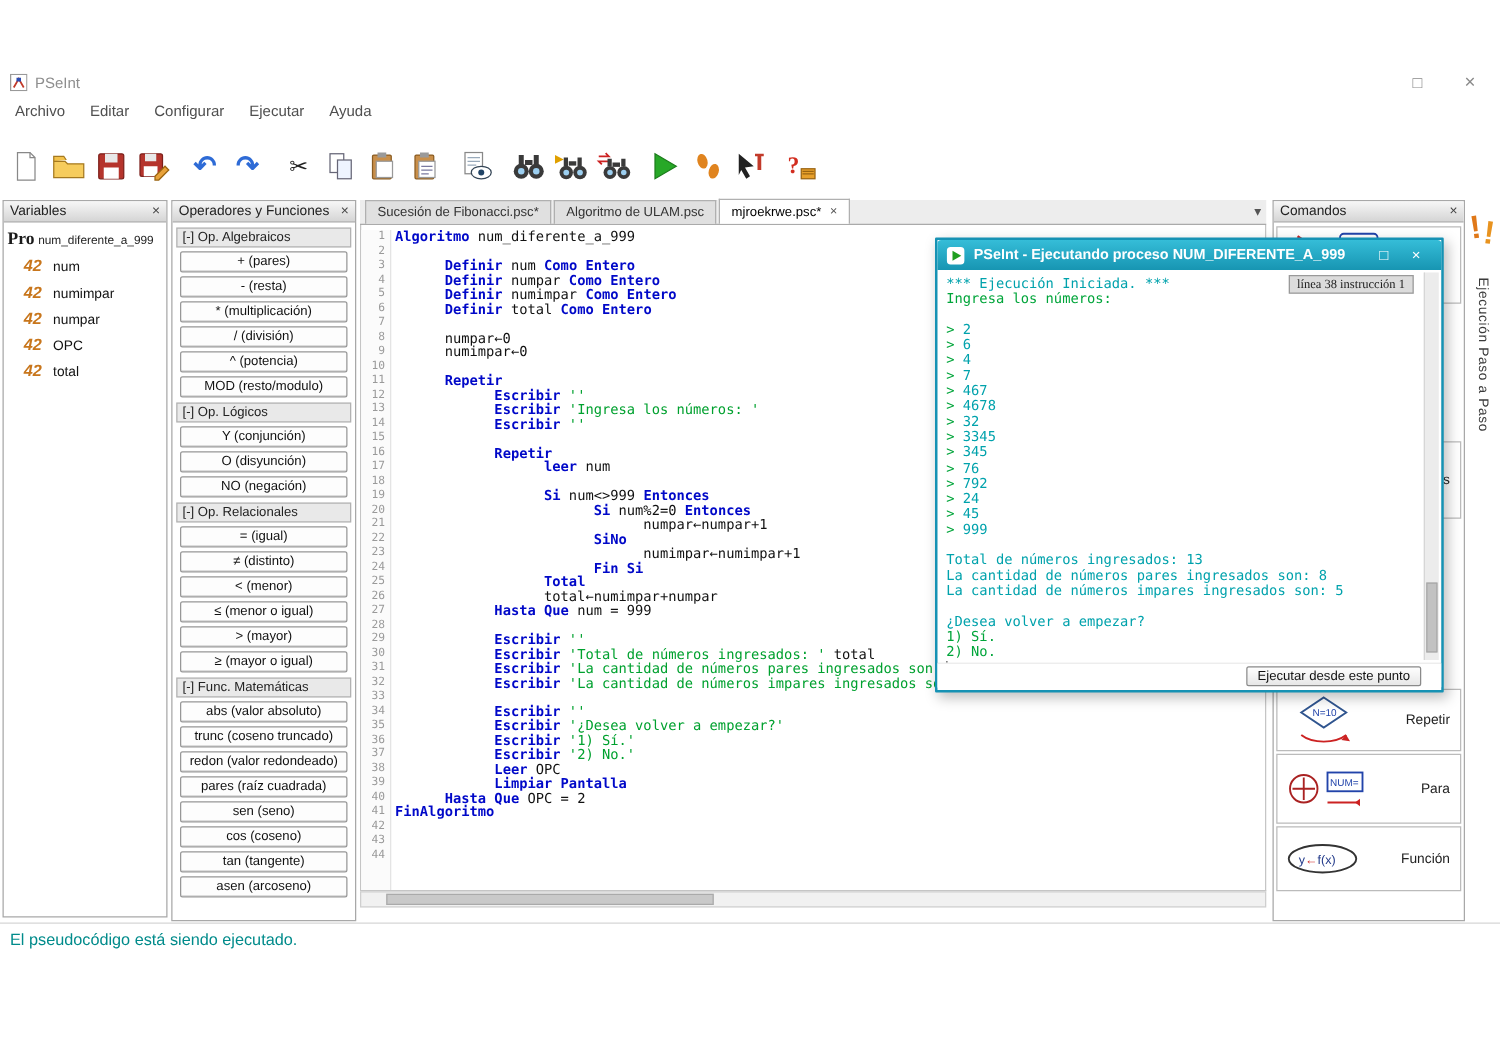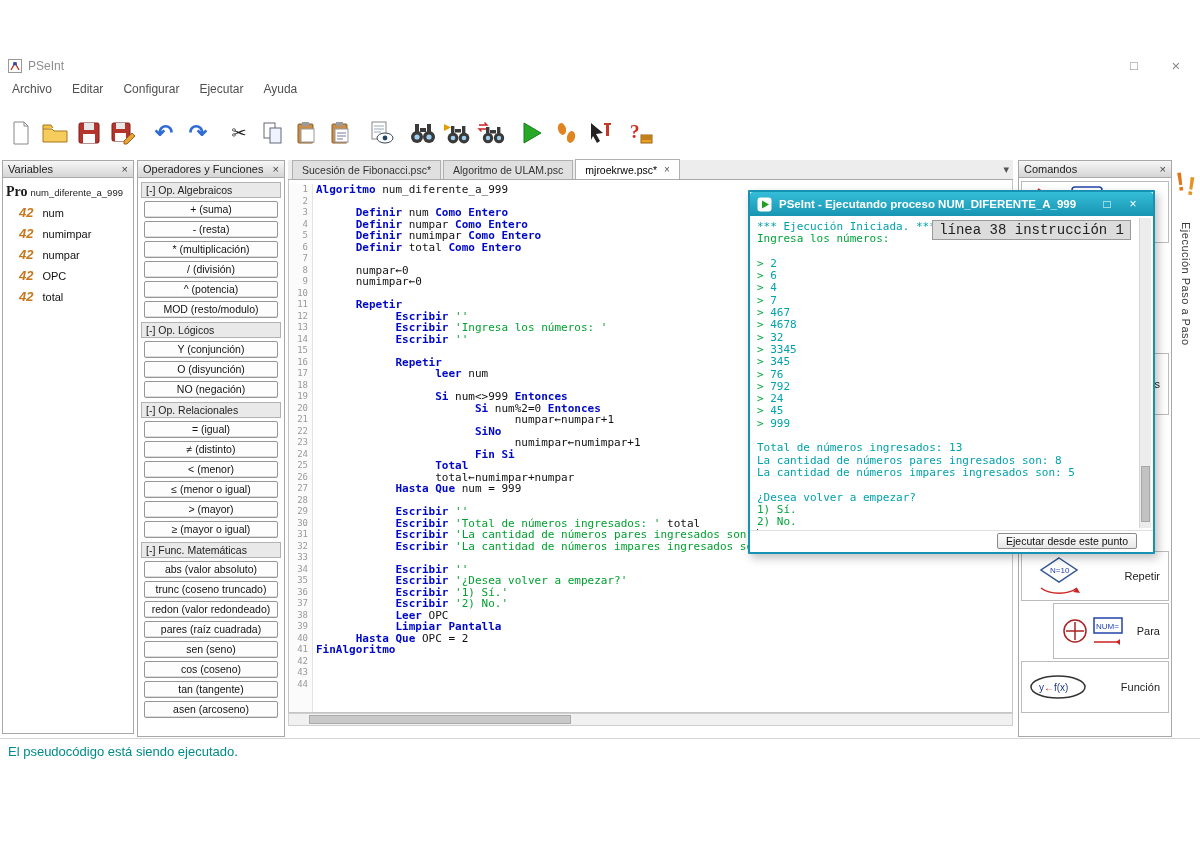--- a/index.html
+++ b/index.html
@@ -81,21 +81,21 @@
     display:flex;align-items:center;color:#fff;font-size:11.5px;font-weight:bold;padding:0 7px}
   .console-icon{display:inline-flex;margin-right:7px}
   .console-title{flex:1;white-space:nowrap;overflow:hidden}
   .cwin-btn{width:26px;text-align:center;font-size:12px;font-weight:normal;cursor:default}
   .console-body{position:absolute;left:0;top:24px;right:15px;bottom:22px;padding:5px 7px;overflow:hidden}
   .console-line{height:12.3px;font:11px/12.3px "DejaVu Sans Mono",monospace;white-space:pre}
   .c-t{color:#00a2ac}
   .c-g{color:#00a53a}
   .caret{display:inline-block;width:1px;height:11px;background:#222;vertical-align:middle}
   .console-badge{position:absolute;right:22px;top:28px;background:#dcdcdc;border:1px solid #9a9a9a;
-    font-size:14px;color:#222;padding:1px 6px;font-family:Liberation Mono, monospace}
+    font-size:10px;color:#222;padding:1px 6px;font-family:Liberation Serif, serif}
   .console-scrollbar{position:absolute;right:2px;top:26px;bottom:24px;width:12px;background:#ececec;border-left:1px solid #d6d6d6}
   .console-thumb{position:absolute;left:1px;top:248px;width:9px;height:56px;background:#c2c2c2;border:1px solid #a8a8a8}
   .console-bottombar{position:absolute;left:0;right:0;bottom:0;height:22px;background:#fff;border-top:1px solid #e0e0e0;border-radius:0 0 3px 3px}
   .resume-btn{position:absolute;right:16px;bottom:3px;font-family:"Liberation Sans",sans-serif;
     font-size:10.5px;color:#111;background:linear-gradient(#fefefe,#e7e7e7);
     border:1px solid #8a8a8a;border-radius:2px;padding:1px 8px}
 
   
   .strip-icon{position:absolute;left:1176px;top:162px}
   .strip-tab{position:absolute;left:1180px;top:222px;writing-mode:vertical-rl;
@@ -328,21 +328,21 @@
       </div>
   </div>
 
   <div class="panel operators-panel">
     <div class="panel-header">
       <span class="ph-title">Operadores y Funciones</span>
       <span class="panel-close">×</span>
     </div>
     <div class="panel-body">
         <div class="op-section">[-] Op. Algebraicos</div>
-        <div class="op-item">+ (suma)</div>
+        <div class="op-item">+ (pares)</div>
         <div class="op-item">- (resta)</div>
         <div class="op-item">* (multiplicación)</div>
         <div class="op-item">/ (división)</div>
         <div class="op-item">^ (potencia)</div>
         <div class="op-item">MOD (resto/modulo)</div>
         <div class="op-section">[-] Op. Lógicos</div>
         <div class="op-item">Y (conjunción)</div>
         <div class="op-item">O (disyunción)</div>
         <div class="op-item">NO (negación)</div>
         <div class="op-section">[-] Op. Relacionales</div>
@@ -507,21 +507,21 @@
           <span class="cmd-icon">
             <svg width="62" height="42">
               <path d="M31 3l18 12-18 12L13 15z" fill="none" stroke="#30558f" stroke-width="1.5"></path>
               <text x="22" y="18" font-size="8" fill="#2244aa">N=10</text>
               <path d="M13 33c9 7 27 7 36 0" fill="none" stroke="#cc2222" stroke-width="1.5"></path>
               <path d="M49 33l3 5-7-1z" fill="#cc2222"></path>
             </svg>
           </span>
           <span class="cmd-label">Repetir</span>
         </div>
-        <div class="cmd-box" style="top: 424px; height: 56px; margin-left: 32px;">
+        <div class="cmd-box" style="top: 424px; height: 56px;">
           <span class="cmd-icon">
             <svg width="66" height="46">
               <circle cx="15" cy="23" r="11" fill="none" stroke="#aa2222" stroke-width="1.5"></circle>
               <path d="M6 23h18M15 14v18" stroke="#aa2222" stroke-width="1.5"></path>
               <rect x="34" y="10" width="28" height="15" fill="none" stroke="#2244aa" stroke-width="1.5"></rect>
               <text x="36" y="21" font-size="8" fill="#2244aa">NUM=</text>
               <path d="M34 34h26" stroke="#cc2222" stroke-width="1.5"></path>
               <path d="M56 34l4-3v6z" fill="#cc2222"></path>
             </svg>
           </span>

